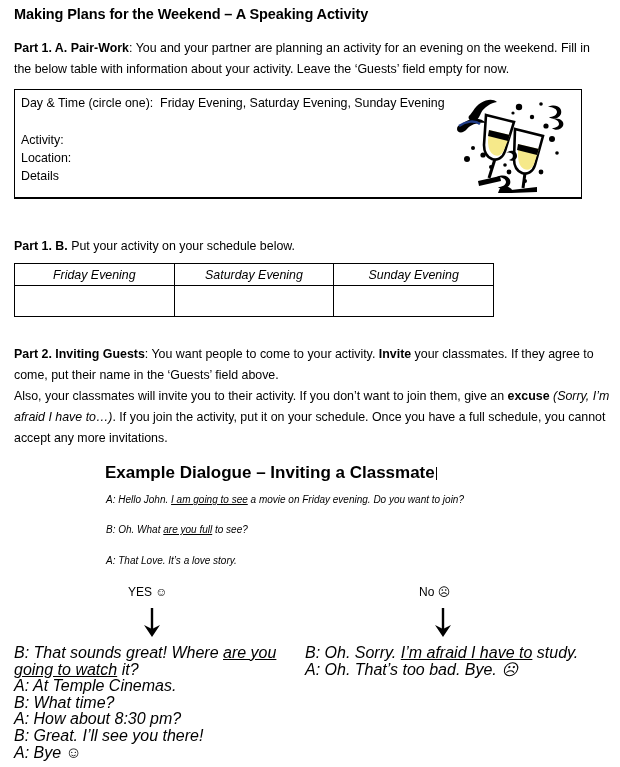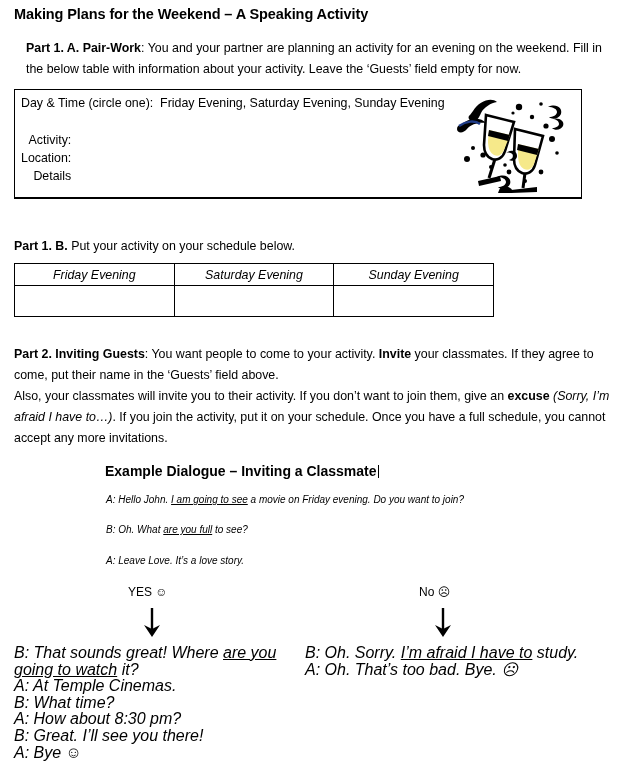--- a/index.html
+++ b/index.html
@@ -40,21 +40,20 @@
   }
 
   .para b { font-weight: bold; }
   .para i { font-style: italic; }
 
   
   #part1a-para {
     left: 14px;
     top: 38px;
     width: 592px;
-    margin-left: 12px;
   }
 
   
   .activity-table {
     position: absolute;
     left: 14px;
     top: 89px;
     width: 568px;
     border: 1.6px solid #000;
     box-sizing: border-box;
@@ -71,21 +70,20 @@
     top: 4px;
     font-size: 12.4px;
     line-height: 19px;
   }
   .activity-fields {
     position: absolute;
     left: 6px;
     top: 41px;
     font-size: 12.4px;
     line-height: 18px;
-    text-align: right;
   }
   .guests-row {
     height: 22px;
     box-sizing: border-box;
   }
   .guests-label {
     position: relative;
     left: 6px;
     top: 2px;
     font-size: 12.4px;
@@ -139,21 +137,21 @@
     left: 14px;
     top: 386px;
     width: 596px;
   }
 
   
   .dialogue-heading {
     position: absolute;
     left: 105px;
     top: 463px;
-    font-size: 14px;
+    font-size: 17px;
     font-weight: bold;
     white-space: nowrap;
   }
   .caret {
     display: inline-block;
     width: 1px;
     height: 13px;
     background: #000;
     vertical-align: -2px;
     margin-left: 1px;
@@ -296,21 +294,21 @@
   <div class="para" id="part2-para"><b>Part 2. Inviting Guests</b><span>: You want people to come to your activity. </span><b>Invite</b><span> your classmates. If they agree to come, put their name in the ‘Guests’ field above.</span></div>
 
   <div class="para" id="part2-para2"><span>Also, your classmates will invite you to their activity. If you don’t want to join them, give an </span><b>excuse</b> <i>(Sorry, I’m afraid I have to…)</i><span>. If you join the activity, put it on your schedule. Once you have a full schedule, you cannot accept any more invitations.</span></div>
 
   <div class="dialogue-heading"><span>Example Dialogue – Inviting a Classmate</span><span class="caret"></span></div>
 
   <div class="dialogue-line" id="dlg-1"><span>A: Hello John. </span><span class="u">I am going to see</span><span> a movie on Friday evening. Do you want to join?</span></div>
 
   <div class="dialogue-line" id="dlg-2"><span>B: Oh. What </span><span class="u">are you full</span><span> to see?</span></div>
 
-  <div class="dialogue-line" id="dlg-3"><span>A: Leave Love. It’s a love story.</span></div>
+  <div class="dialogue-line" id="dlg-3"><span>A: That Love. It’s a love story.</span></div>
 
   <div class="branch-label" id="yes-label">YES ☺</div>
   <div class="branch-label" id="no-label">No ☹</div>
 
   <svg class="arrow" id="yes-arrow" viewBox="0 0 22 30" xmlns="http://www.w3.org/2000/svg">
     <path d="M11 0 L11 22" stroke="#000" stroke-width="2.4" fill="none"></path>
     <path d="M11 29 L3 17 L11 21 L19 17 Z" fill="#000"></path>
   </svg>
 
   <svg class="arrow" id="no-arrow" viewBox="0 0 22 30" xmlns="http://www.w3.org/2000/svg">

